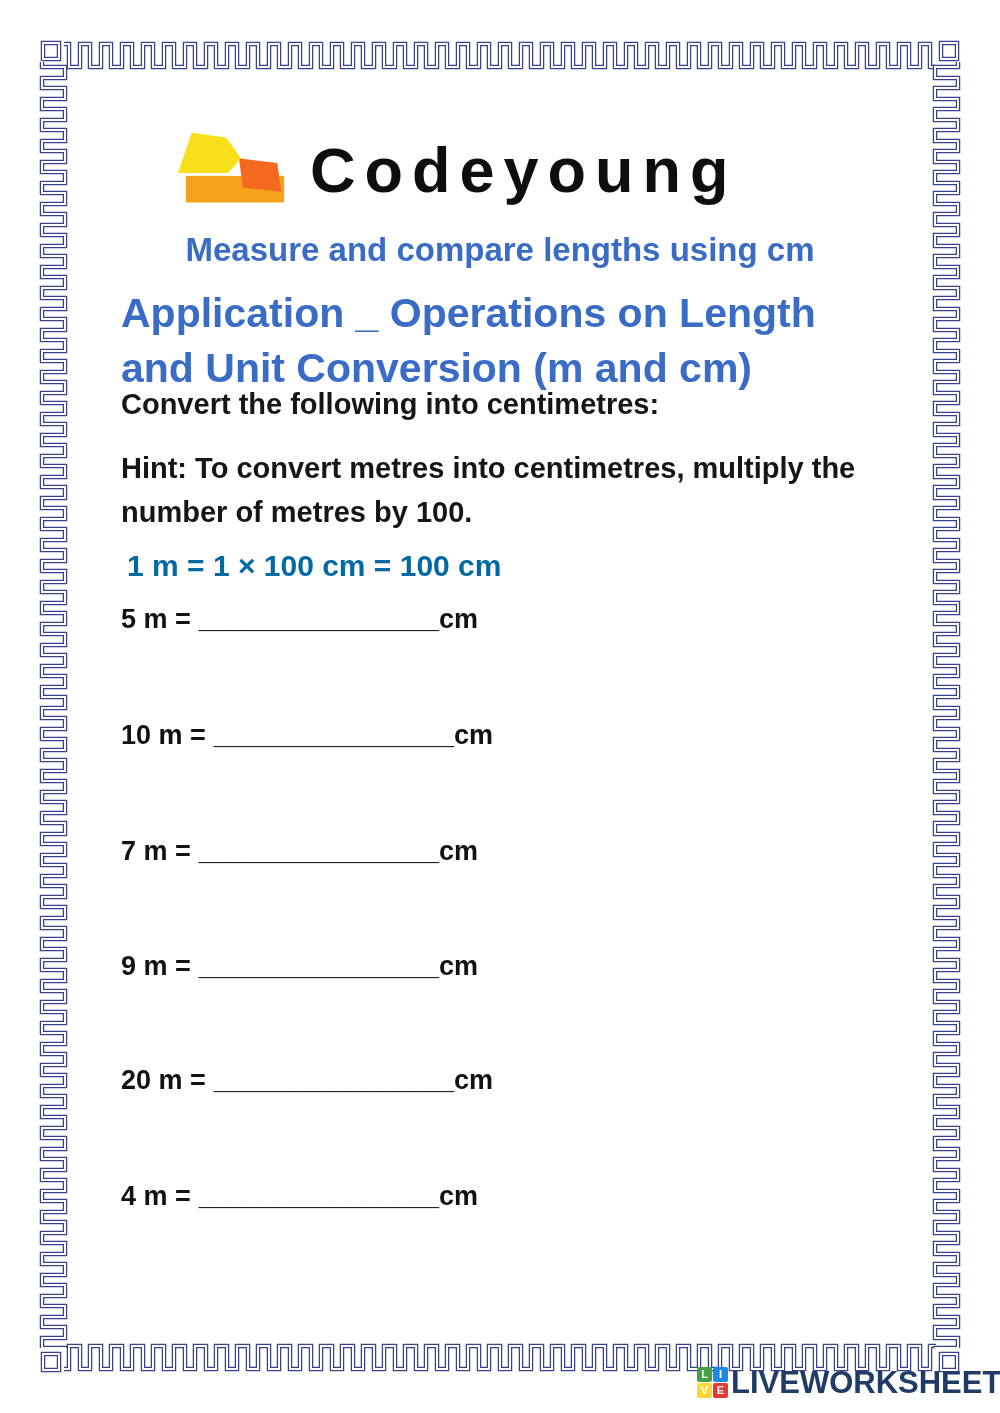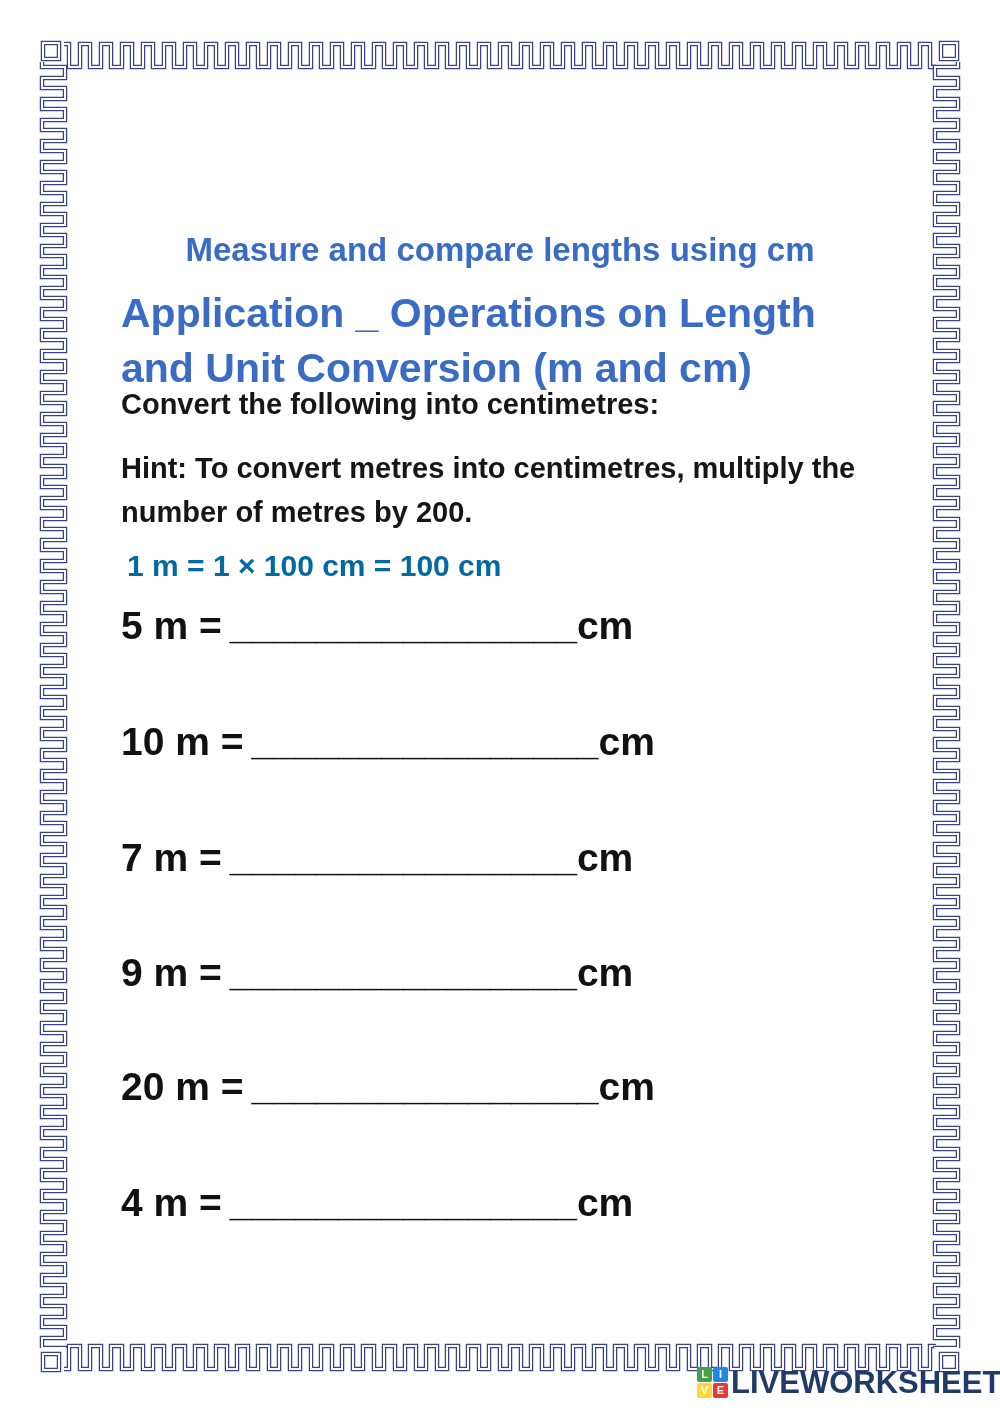--- a/index.html
+++ b/index.html
@@ -34,21 +34,21 @@
   .hint-line{
     position:absolute;left:121px;top:446px;width:790px;
     color:#161616;font-weight:bold;font-size:29px;line-height:1.52;
   }
   .example-line{
     position:absolute;left:127px;top:549px;
     color:#0369a1;font-weight:bold;font-size:30px;
   }
   .exercise-row{
     position:absolute;left:121px;
-    color:#111111;font-weight:bold;font-size:39px;white-space:nowrap;
+    color:#111111;font-weight:bold;font-size:27px;white-space:nowrap;
   }
   .exercise-row .q{margin-right:8px;}
   .exercise-row .blank{letter-spacing:0;}
   .row-0{top:604px;} .row-1{top:720px;} .row-2{top:836px;}
   .row-3{top:951px;} .row-4{top:1065px;} .row-5{top:1181px;}
 
   .footer{
     position:absolute;left:697px;top:1367px;
     display:flex;align-items:center;gap:3px;
   }
@@ -118,26 +118,34 @@
     <g transform="translate(40,1351)">
       <rect x="3" y="3" width="16" height="16" fill="none" stroke="#39418f" stroke-width="4.5"></rect>
       <rect x="3" y="3" width="16" height="16" fill="none" stroke="#ffffff" stroke-width="2"></rect>
     </g>
     <g transform="translate(938,1351)">
       <rect x="3" y="3" width="16" height="16" fill="none" stroke="#39418f" stroke-width="4.5"></rect>
       <rect x="3" y="3" width="16" height="16" fill="none" stroke="#ffffff" stroke-width="2"></rect>
     </g>
   </svg>
 
+  <div class="logo-row">
+    <svg class="codeyoung-mark" viewBox="0 0 120 80" xmlns="http://www.w3.org/2000/svg" aria-hidden="true">
+      <rect x="10" y="46" width="100" height="27" fill="#f5a21d"></rect>
+      <polygon points="64,28 103,33 107,62 68,58" fill="#f2691f"></polygon>
+      <polygon points="2,43 16,2 51,7 66,28 53,43" fill="#f7e01a"></polygon>
+    </svg>
+    <div class="codeyoung-text">Codeyoung</div>
+  </div>
 
   <div class="worksheet-title">Measure and compare lengths using cm</div>
   <div class="section-title">Application _ Operations on Length and Unit Conversion (m and cm)</div>
 
   <div class="task-line">Convert the following into centimetres:</div>
-  <div class="hint-line">Hint: To convert metres into centimetres, multiply the number of metres by 200.</div>
+  <div class="hint-line">Hint: To convert metres into centimetres, multiply the number of metres by 100.</div>
   <div class="example-line">1 m = 1 × 100 cm = 100 cm</div>
 
   <div class="exercise-row row-0">
     <span class="q">5 m =</span><span class="blank">________________</span><span class="unit">cm</span>
   </div>
   <div class="exercise-row row-1">
     <span class="q">10 m =</span><span class="blank">________________</span><span class="unit">cm</span>
   </div>
   <div class="exercise-row row-2">
     <span class="q">7 m =</span><span class="blank">________________</span><span class="unit">cm</span>

